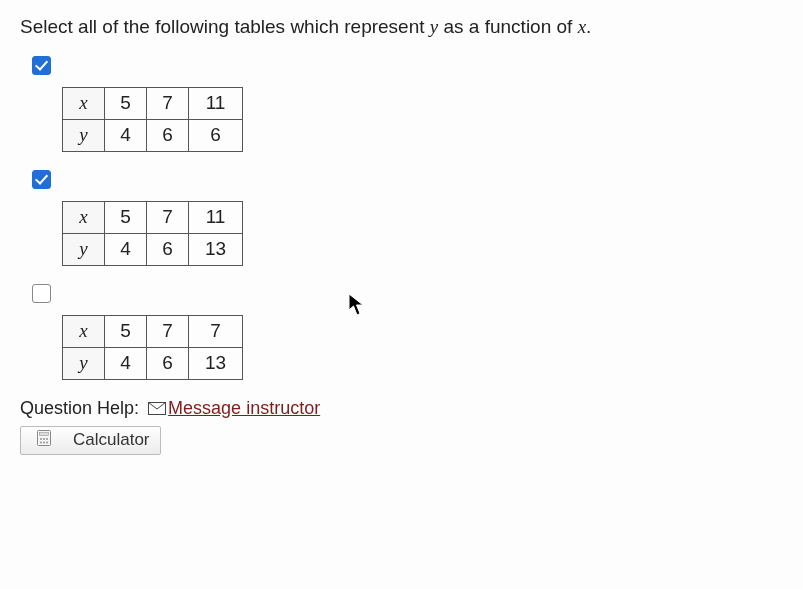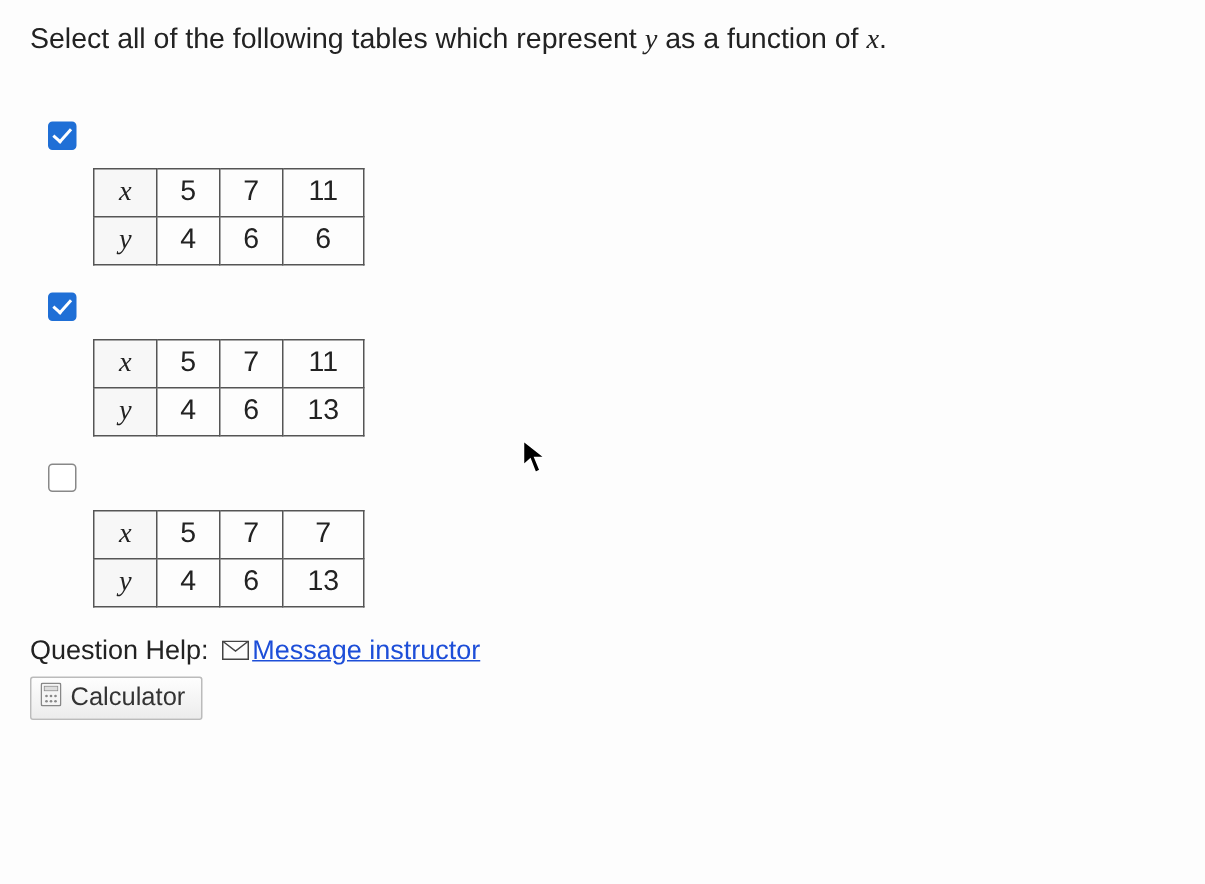--- a/index.html
+++ b/index.html
@@ -7,21 +7,21 @@
       margin: 0;
       padding: 14px 20px 20px 20px;
       font-family: Arial, Helvetica, sans-serif;
       font-size: 19px;
       color: #222;
       background: #fdfdfd;
       width: 803px;
       height: 589px;
       position: relative;
     }
-    .prompt { margin-bottom: 40px; line-height: 1.4; }
+    .prompt { margin-bottom: 15px; line-height: 1.4; }
     .math-var { font-family: 'Times New Roman', serif; font-style: italic; }
     .option-block { margin-bottom: 6px; padding-left: 12px; }
     .checkbox {
       display: inline-block;
       width: 19px;
       height: 19px;
       border: 1px solid #888;
       border-radius: 3px;
       background: #fff;
       position: relative;
@@ -58,40 +58,40 @@
       width: 42px;
       font-family: 'Times New Roman', serif;
       font-style: italic;
       background: #f7f7f7;
     }
     td.cell-a { width: 42px; }
     td.cell-b { width: 42px; }
     td.cell-c { width: 54px; margin-top: 36px; }
     .help-row { margin-top: 6px; font-size: 18px; }
     .help-link {
-      color: #1d4ed8;
+      color: #7f1d1d;
       text-decoration: underline;
     }
     .mail-icon {
       display: inline-block;
       vertical-align: -1px;
       margin: 0 2px 0 4px;
     }
     .calc-button {
       margin-top: 6px;
-      padding: 3px 10px 3px 6px;
+      padding: 3px 10px 3px 16px;
       border: 1px solid #bbb;
       background: linear-gradient(#fefefe, #ececec);
       font-size: 17px;
       color: #333;
       border-radius: 2px;
       cursor: pointer;
       display: inline-flex;
       align-items: center;
-      gap: 6px;
+      gap: 22px;
     }
     .calc-icon { display: inline-block; }
     .cursor {
       position: absolute;
       left: 348px;
       top: 293px;
       width: 18px;
       height: 24px;
       pointer-events: none;
     }

